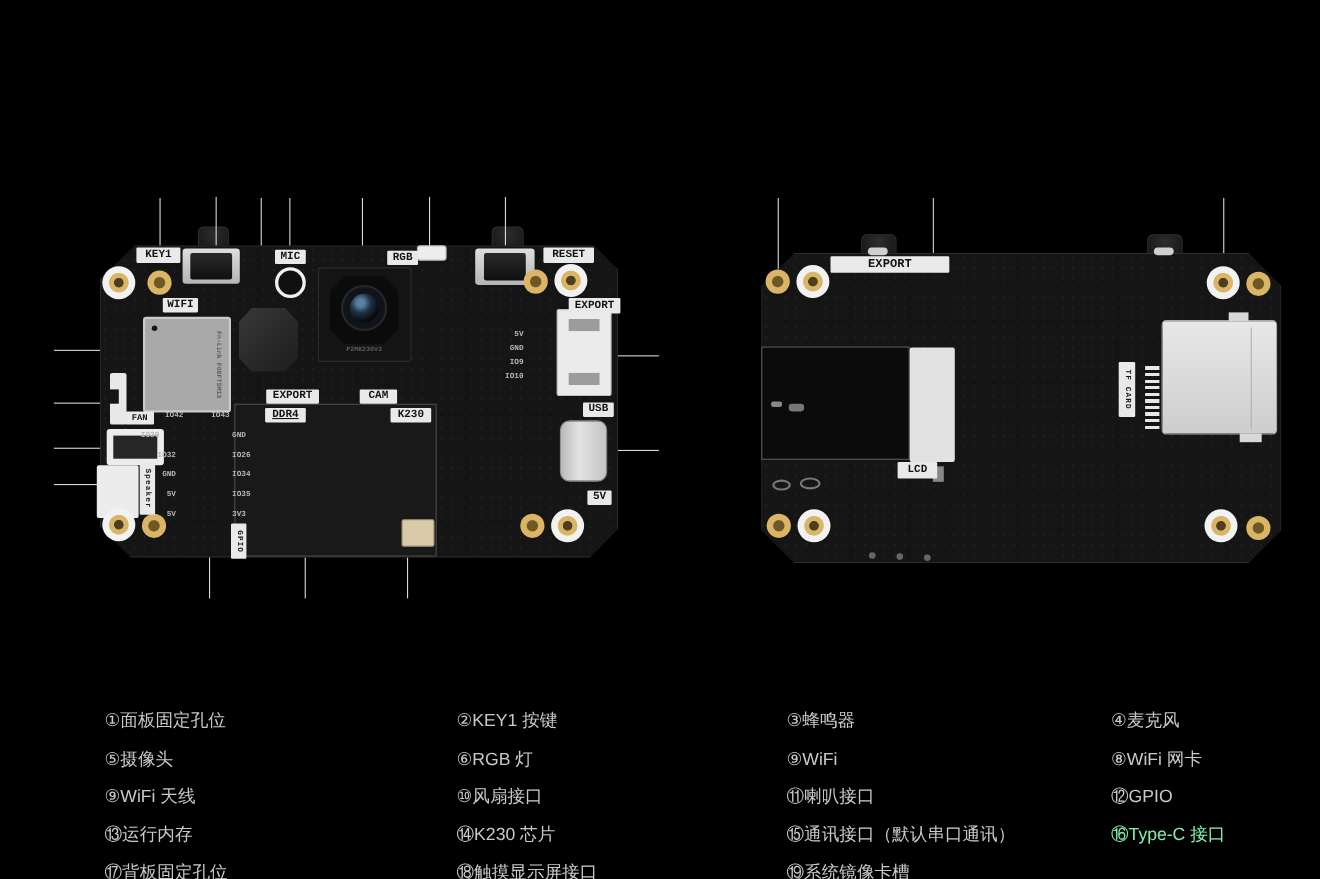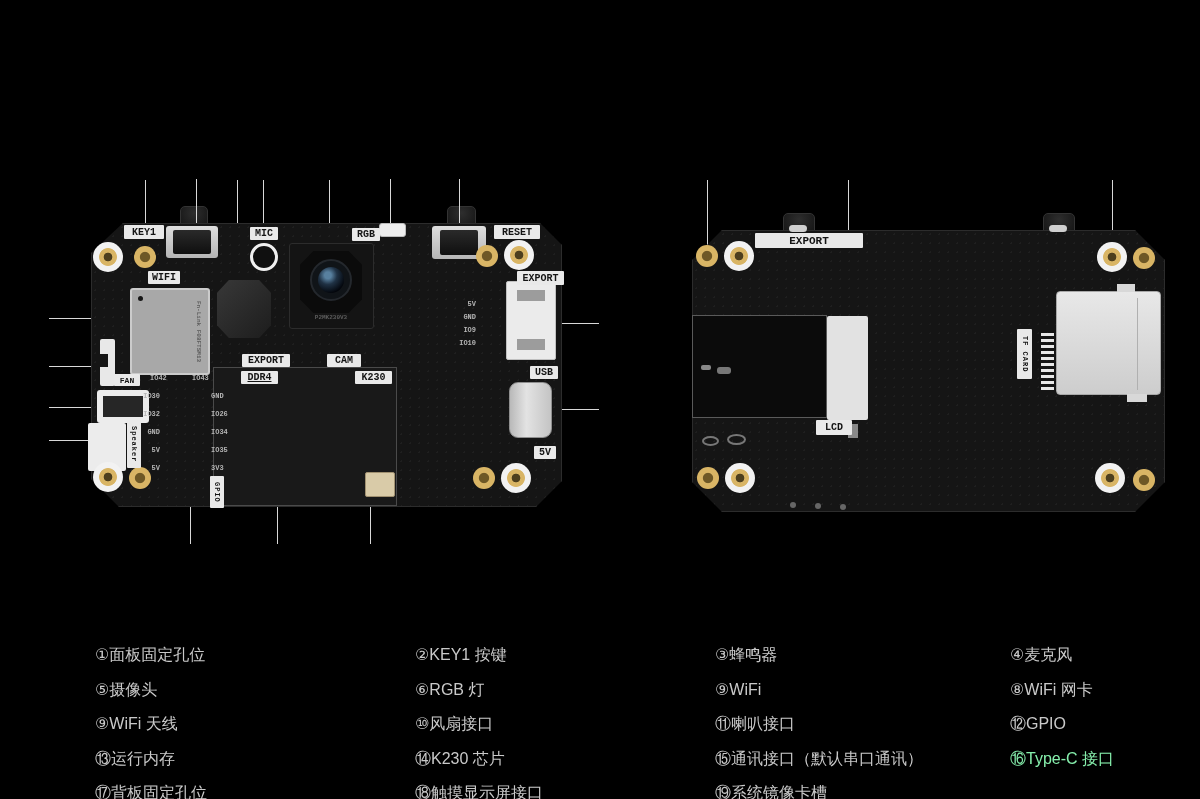--- a/index.html
+++ b/index.html
@@ -216,21 +216,21 @@
       <div class="abs pcbtxt" style="left: 449px; top: 300px; width: 27px; height: 9px; text-align: right;">5V</div>
       <div class="abs pad" style="left: 479px; top: 302px; width: 26px; height: 5px;"></div>
       <div class="abs pcbtxt" style="left: 449px; top: 313px; width: 27px; height: 9px; text-align: right;">GND</div>
       <div class="abs pad" style="left: 479px; top: 315px; width: 26px; height: 5px;"></div>
       <div class="abs pcbtxt" style="left: 449px; top: 326px; width: 27px; height: 9px; text-align: right;">IO9</div>
       <div class="abs pad" style="left: 479px; top: 328px; width: 26px; height: 5px;"></div>
       <div class="abs pcbtxt" style="left: 449px; top: 339px; width: 27px; height: 9px; text-align: right;">IO10</div>
       <div class="abs pad" style="left: 479px; top: 341px; width: 26px; height: 5px;"></div>
       <div class="abs pcbtxt" style="left: 150px; top: 374px; width: 30px; height: 10px;">IO42</div>
       <div class="abs pcbtxt" style="left: 192px; top: 374px; width: 30px; height: 10px;">IO43</div>
-      <div class="abs pcbtxt" style="left: 128px; top: 392px; width: 32px; height: 10px; text-align: right;">IO30</div>
+      <div class="abs pcbtxt" style="left: 128px; top: 392px; width: 32px; height: 10px; text-align: left;">IO30</div>
       <div class="abs gbar" style="left: 163px; top: 393px; width: 45px; height: 7px;"></div>
       <div class="abs pcbtxt" style="left: 211px; top: 392px; width: 32px; height: 10px;">GND</div>
       <div class="abs pcbtxt" style="left: 128px; top: 410px; width: 32px; height: 10px; text-align: right;">IO32</div>
       <div class="abs gbar" style="left: 163px; top: 411px; width: 45px; height: 7px;"></div>
       <div class="abs pcbtxt" style="left: 211px; top: 410px; width: 32px; height: 10px;">IO26</div>
       <div class="abs pcbtxt" style="left: 128px; top: 428px; width: 32px; height: 10px; text-align: right;">GND</div>
       <div class="abs gbar" style="left: 163px; top: 429px; width: 45px; height: 7px;"></div>
       <div class="abs pcbtxt" style="left: 211px; top: 428px; width: 32px; height: 10px;">IO34</div>
       <div class="abs pcbtxt" style="left: 128px; top: 446px; width: 32px; height: 10px; text-align: right;">5V</div>
       <div class="abs gbar" style="left: 163px; top: 447px; width: 45px; height: 7px;"></div>

